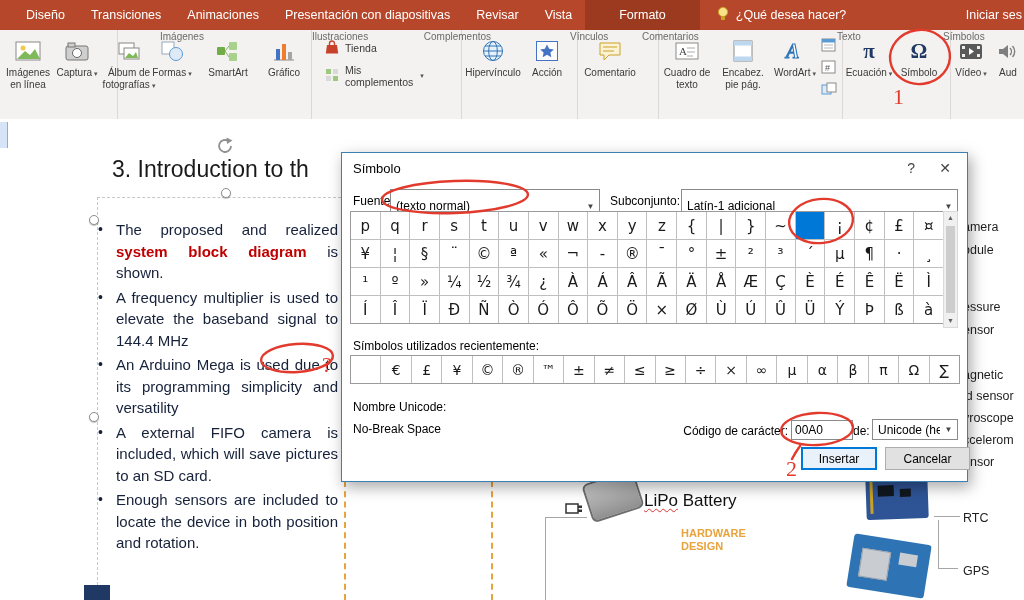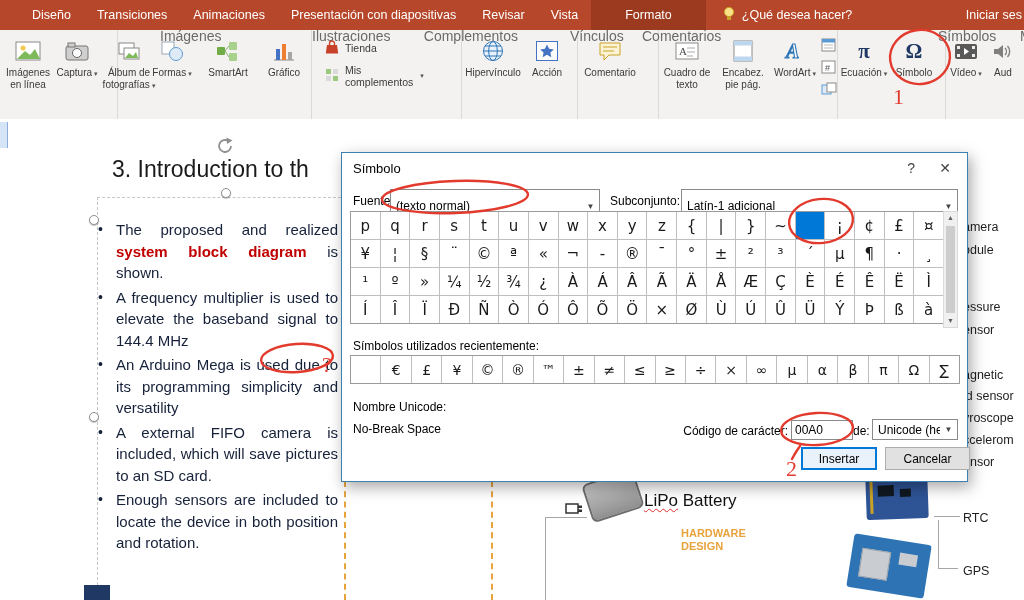--- a/index.html
+++ b/index.html
@@ -2,33 +2,33 @@
 <html><head>
 <meta charset="utf-8">
 <style>
   html,body{margin:0;padding:0;width:1024px;height:600px;overflow:hidden;
     font-family:"Liberation Sans",sans-serif;background:#fff;}
   .app{position:relative;width:1024px;height:600px;overflow:hidden;}
 
   
   .tabbar{position:absolute;top:0;left:0;width:100%;height:30px;background:#B7472A;
     display:flex;align-items:center;color:#fff;font-size:12.5px;}
-  .tabs{display:flex;align-items:center;height:100%;padding-left:19px;}
+  .tabs{display:flex;align-items:center;height:100%;padding-left:13px;}
   .tab{padding:0 13px;height:30px;line-height:30px;white-space:nowrap;cursor:default;}
   .tab.active{background:#9C3A20;padding:0 34px;}
   .tellme{display:flex;align-items:center;gap:6px;margin-left:16px;white-space:nowrap;}
   .signin{margin-left:auto;padding-right:2px;white-space:nowrap;overflow:hidden;}
 
   
   .ribbon{position:absolute;top:30px;left:0;width:100%;height:89px;background:#F4F2F0;
     border-bottom:1px solid #D2CFCD;display:flex;overflow:hidden;}
   .rgroup{position:relative;height:100%;border-right:1px solid #DBD8D5;
     display:flex;flex-direction:row;box-sizing:border-box;}
   .rbtns{flex:1;display:flex;align-items:flex-start;padding-top:3px;}
-  .gname{height:16px;font-size:14px;color:#6A6A6A;text-align:center;line-height:13px;}
+  .gname{height:16px;font-size:10px;color:#6A6A6A;text-align:center;line-height:13px;}
   .bigbtn{width:56px;display:flex;flex-direction:column;align-items:center;
     font-size:10px;color:#3B3A39;text-align:center;padding-top:2px;cursor:default;}
   .bigbtn .ic{height:32px;display:flex;align-items:center;justify-content:center;}
   .bigbtn .lbl{line-height:11.5px;width:100%;}
   .caret{font-size:7px;color:#555;margin-left:2px;}
   .g-imagenes{width:118px}.g-ilustr{width:194px}.g-compl{width:150px}.g-vinc{width:116px}
   .g-coment{width:81px}.g-texto{width:184px}.g-simb{width:108px}.g-multi{flex:1;border-right:none}
   .g-ilustr .rbtns{padding-left:26px;}
   .stackcol{display:flex;flex-direction:column;gap:7px;padding:6px 0 0 12px;}
   .stackbtn{display:flex;align-items:center;gap:5px;font-size:10.5px;color:#3B3A39;}
@@ -334,20 +334,21 @@
               </svg>
           </span>
           <span>
             <svg width="16" height="14">
                 <rect x="1" y="3" width="9" height="9" fill="#DEEBF7" stroke="#5B9BD5"></rect>
                 <rect x="6" y="1" width="9" height="9" fill="#fff" stroke="#8A8A8A"></rect>
               </svg>
           </span>
         </div>
       </div>
+      <div class="gname">Texto</div>
     </div>
 
     <div class="rgroup g-simb">
       <div class="rbtns">
         <div class="bigbtn" style="width:52px">
           <span class="ic bigsym">π</span>
           <span class="lbl"><span>Ecuación</span><span class="caret">▾</span></span>
         </div>
         <div class="bigbtn" style="width:48px">
           <span class="ic bigsym">Ω</span>

